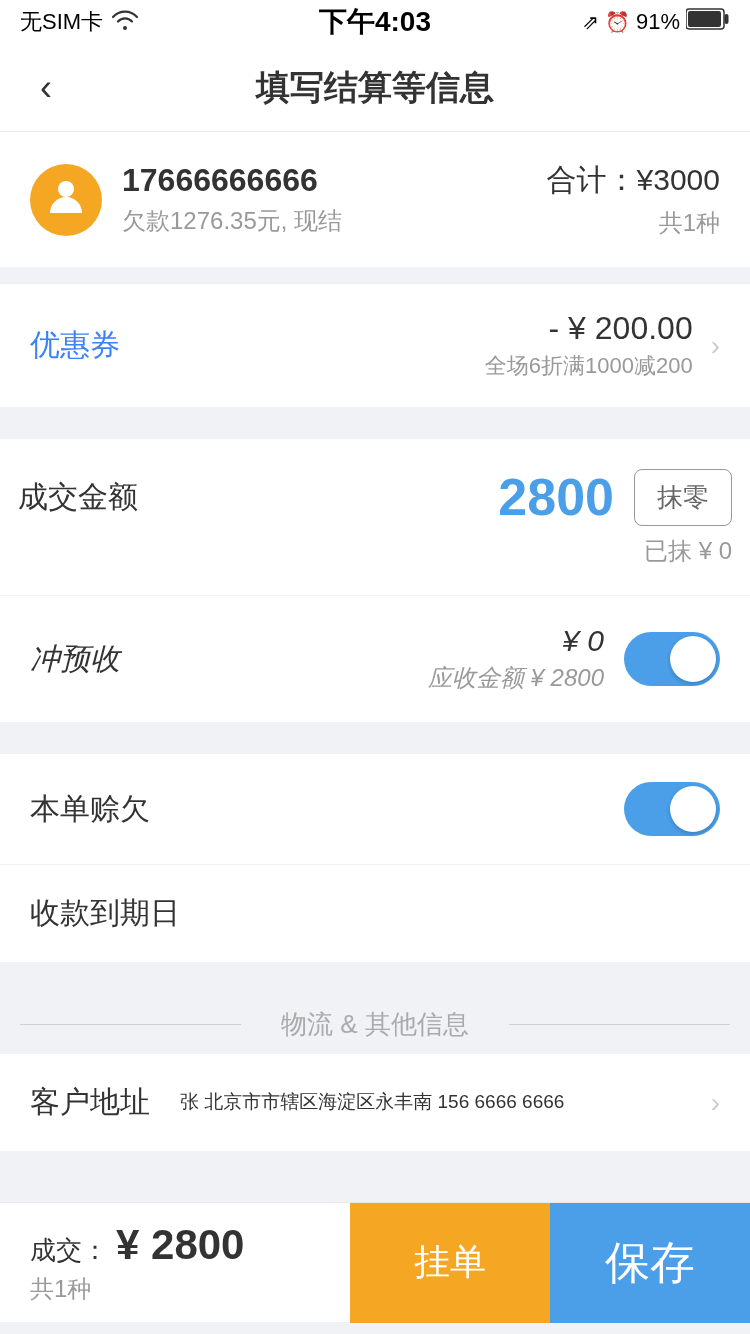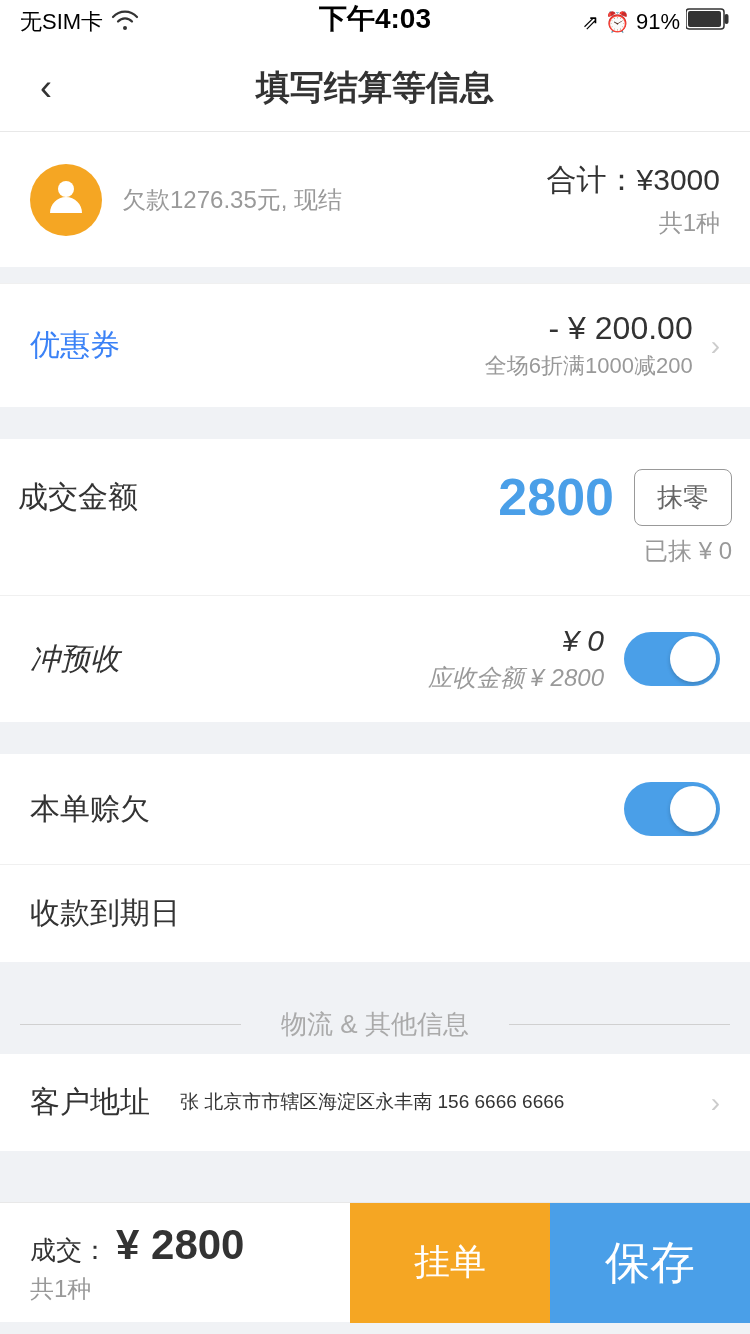--- a/index.html
+++ b/index.html
@@ -12,20 +12,21 @@
       position: relative;
       overflow-x: hidden;
     }
 
     
     .status-bar {
       width: 750px;
       height: 44px;
       background: #fff;
       display: flex;
+      align-items: center;
       justify-content: space-between;
       padding: 0 20px;
       font-size: 24px;
       font-weight: 500;
     }
     .status-left {
       display: flex;
       align-items: center;
       gap: 8px;
       font-size: 22px;
@@ -451,20 +452,21 @@
   <div class="card customer-row">
     <div class="avatar">
       <span class="avatar-icon">
         <svg width="40" height="40" viewBox="0 0 40 40" fill="none">
           <circle cx="20" cy="14" r="8" fill="white"></circle>
           <path d="M4 38c0-8.8 7.2-16 16-16s16 7.2 16 16" fill="white"></path>
         </svg>
       </span>
     </div>
     <div class="customer-info">
+      <div class="customer-phone">17666666666</div>
       <div class="customer-debt">欠款1276.35元, 现结</div>
     </div>
     <div class="customer-total">
       <div class="total-amount">
         <span>合计：</span><span>¥3000</span>
       </div>
       <div class="total-count">共1种</div>
     </div>
   </div>
 

